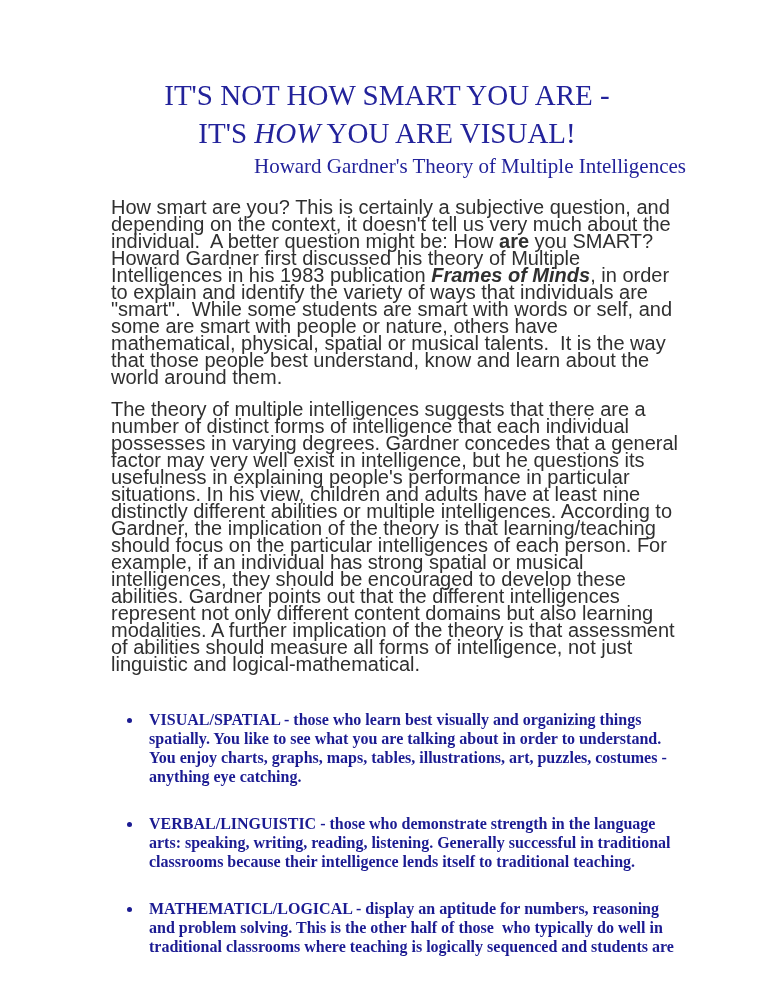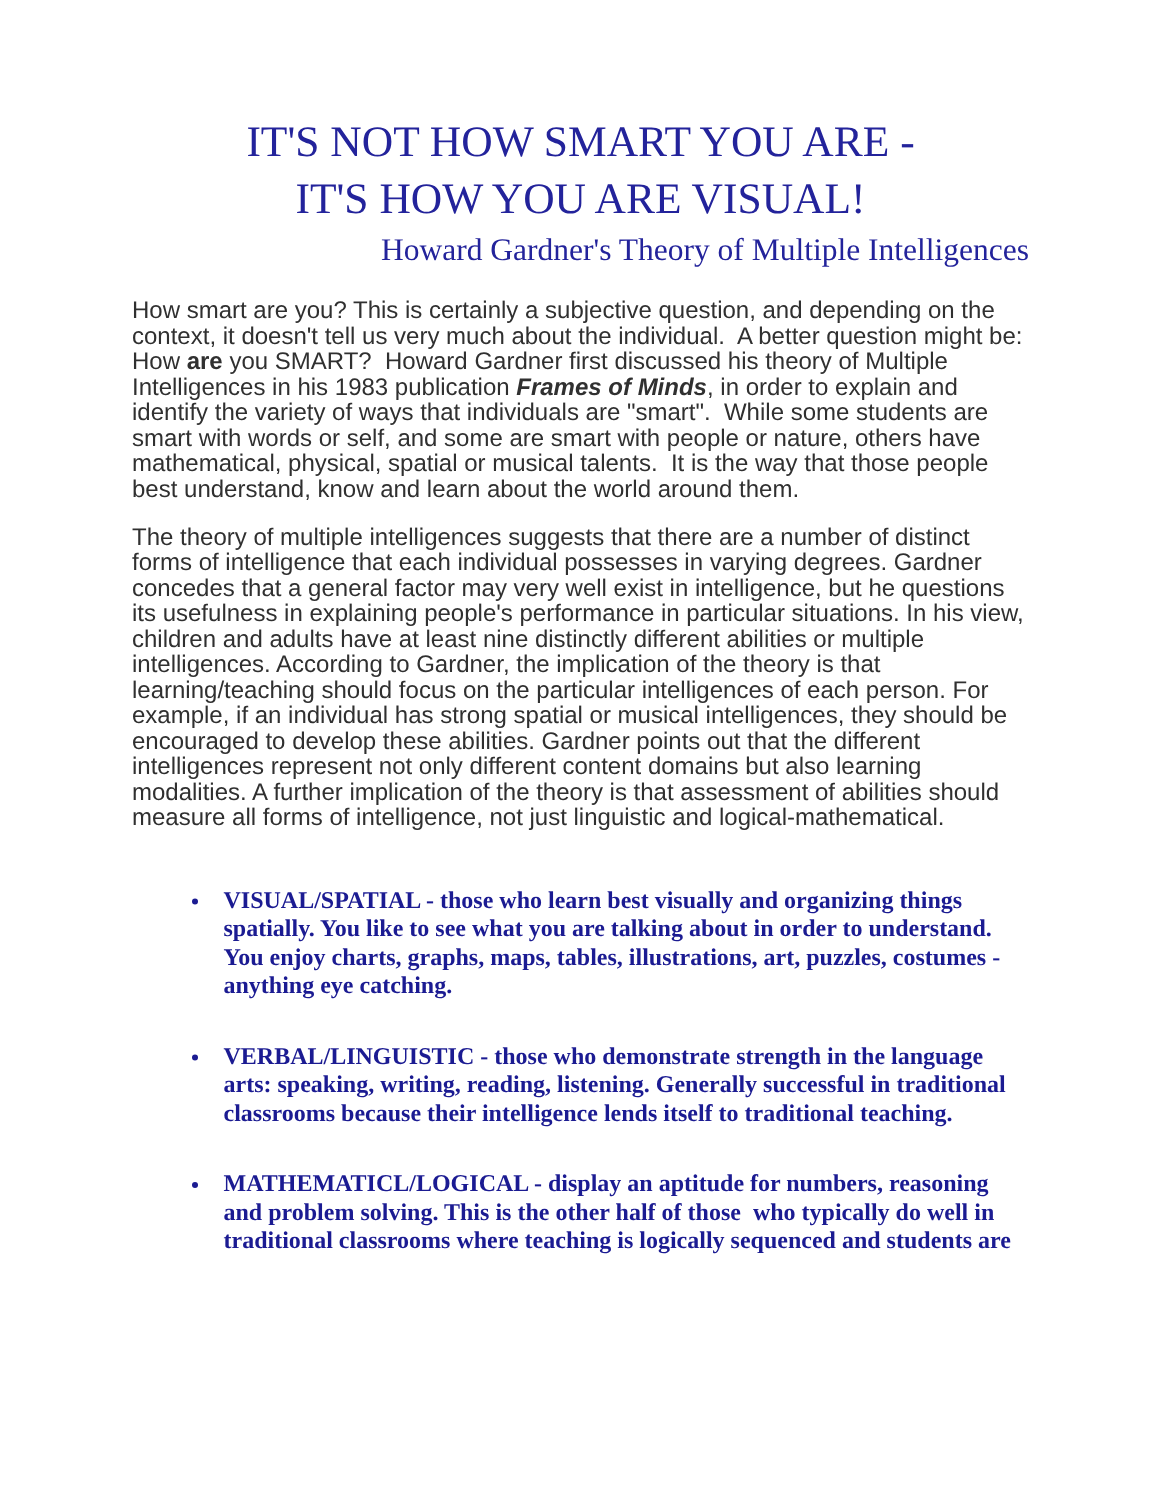--- a/index.html
+++ b/index.html
@@ -33,22 +33,23 @@
     font-size: 21px;
     line-height: 28px;
     font-weight: normal;
     white-space: pre-wrap;
     text-align: right;
   }
   
   .body-copy {
     margin-top: 19px;
     color: var(--body-color, #303030);
-    font-size: 16px;
+    font-size: 20px;
     line-height: 17px;
+    margin-left: 23px;
   }
   .body-copy p {
     white-space: pre-wrap;
     margin-bottom: 15px;
   }
   .body-copy p:nth-child(2) { margin-bottom: 24px; }
   .body-copy p:last-child   { margin-bottom: 0; }
   
   .bullet-list {
     margin-top: 37px;
@@ -60,21 +61,21 @@
     line-height: 19px;
     list-style: disc outside;
   }
   .bullet-list li {
     margin-bottom: 28px;
     padding-left: 6px;
     white-space: pre-wrap;
   }
   
   .seg-bold { font-weight: bold; }
-  .seg-italic { }
+  .seg-italic { font-style: italic; }
   .seg-bold-italic { font-weight: bold; font-style: italic; }
 </style>
 </head>
 <body>
 
 <div class="page">
 
   <div class="heading-block">
     <div class="title-line">IT'S NOT HOW SMART YOU ARE -</div>
     <div class="title-line"><span>IT'S </span><span class="seg-italic">HOW</span><span> YOU ARE VISUAL!</span></div>

